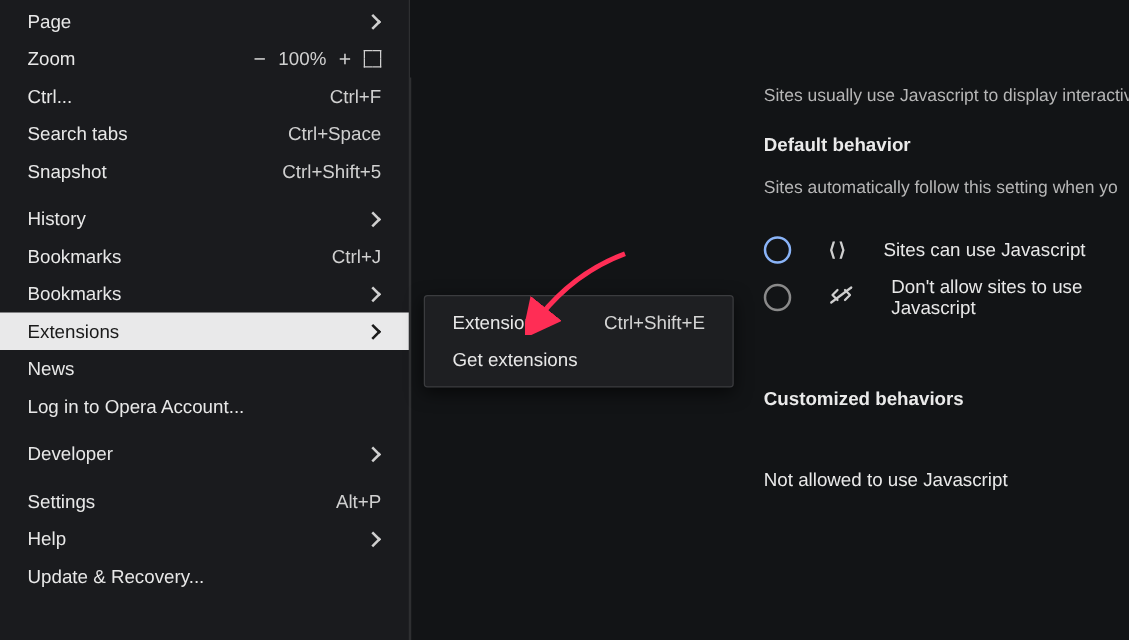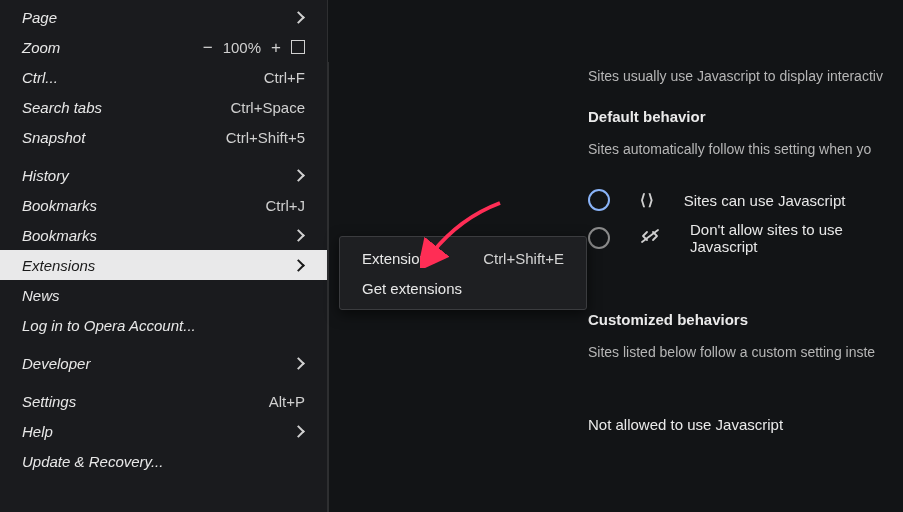--- a/index.html
+++ b/index.html
@@ -36,21 +36,21 @@
     margin-top: 8px;
     position: relative;
   }
   .menu-item.sep-before::before {
     content: "";
     position: absolute;
     left: 6px;
     right: 6px;
     top: -4px;
   }
-  .menu-item .label { white-space: nowrap; font-style: italic; }
+  .menu-item .label { white-space: nowrap; }
   .menu-item .right {
     display: flex;
     align-items: center;
     gap: 8px;
     color: #d0d0d0;
   }
   .menu-item.highlight {
     background: #e9e9ea;
     color: #1a1a1a;
   }
@@ -135,21 +135,21 @@
   .vertical-divider {
     position: absolute;
     left: 0;
     top: 62px;
     bottom: 0;
     width: 1px;
     background: #2e2f31;
   }
   .settings-content {
     position: absolute;
-    left: 260px; 
+    left: 283px; 
     top: 68px;
     right: 0;
   }
   .desc {
     color: #b6b6b6;
     font-size: 14px;
     margin-bottom: 24px;
     white-space: nowrap;
   }
   .section-title {
@@ -228,21 +228,20 @@
           <path d="M3 8 L7 4 M3 8 L7 12 M13 4 L17 8 M17 8 L13 12" stroke="#cfcfcf" stroke-width="1.8" fill="none" stroke-linecap="round"></path>
           <line x1="2" y1="14" x2="18" y2="2" stroke="#cfcfcf" stroke-width="1.8" stroke-linecap="round"></line>
         </svg>
       </span>
       <span class="radio-label">Don't allow sites to use Javascript</span>
     </div>
 
     <div class="spacer-lg"></div>
 
     <div class="section-title">Customized behaviors</div>
-    <div class="desc">Sites listed below follow a custom setting inste</div>
 
     <div class="spacer"></div>
     <div class="section-title" style="font-weight:500;">Not allowed to use Javascript</div>
   </div>
 </div>
 
 <div class="menu" id="main-menu">
     <div class="menu-item">
       <span class="label">Page</span>
       <span class="right">

